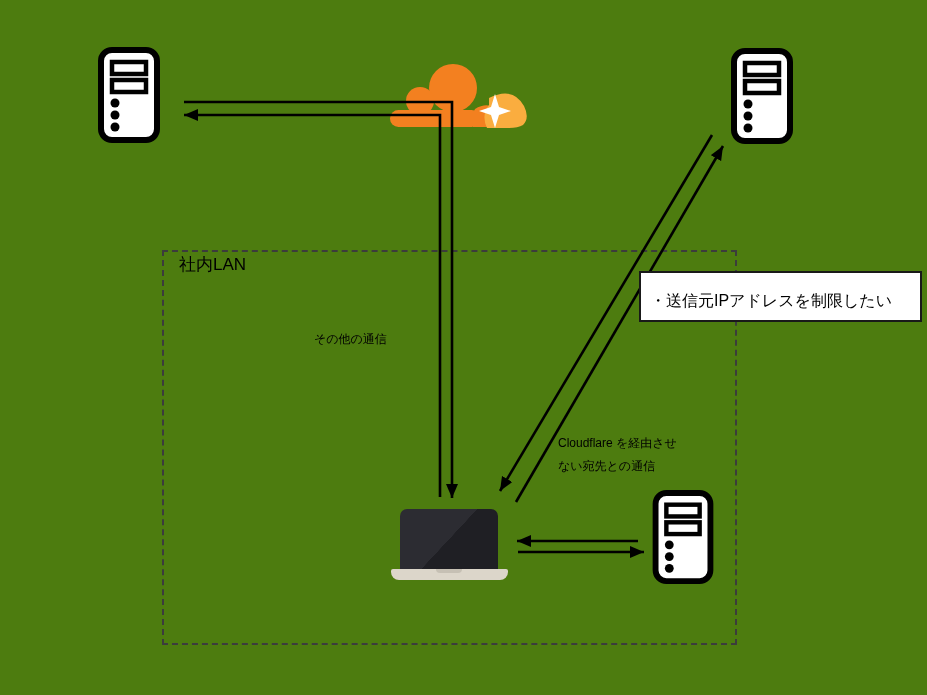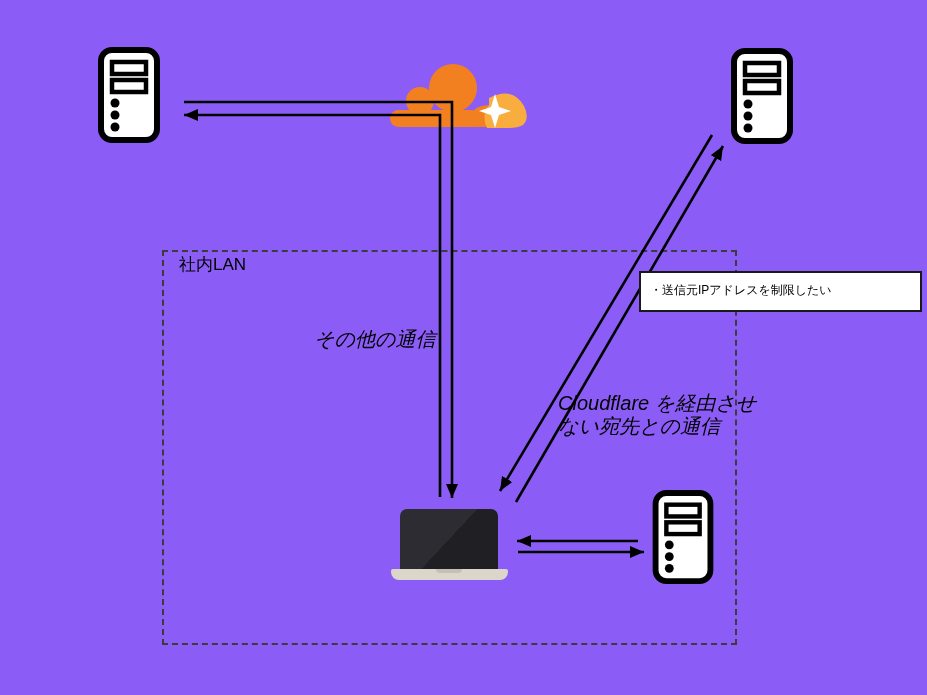--- a/index.html
+++ b/index.html
@@ -1,31 +1,31 @@
 <!DOCTYPE html>
 <html><head>
 <meta charset="utf-8">
 <style>
   html,body{margin:0;padding:0;background:#ffffff;}
   body{font-family:"Liberation Sans","DejaVu Sans",sans-serif;color:#000;}
-  .canvas{position:relative;width:927px;height:695px;background:#8b5cf6;overflow:hidden;}
+  .canvas{position:relative;width:927px;height:695px;background:#4d7c0f;overflow:hidden;}
 
   .lan-box{position:absolute;left:162px;top:250px;width:571px;height:391px;
            border:2px dashed #3c3c3c;z-index:0;}
   .lan-label{position:absolute;left:179px;top:253px;font-size:17px;z-index:3;}
 
   .icon-abs{position:absolute;z-index:1;}
   .arrows{position:absolute;left:0;top:0;z-index:2;pointer-events:none;}
 
-  .label{position:absolute;font-size:20px;line-height:23px;z-index:3;font-style:italic;}
+  .label{position:absolute;font-size:12px;line-height:23px;z-index:3;}
   .label.pre{white-space:pre-line;}
 
   .note-box{position:absolute;left:639px;top:271px;width:262px;z-index:4;
-            background:#fff;border:2px solid #191919;padding:5px 8px 7px 9px;
-            font-size:12px;line-height:25px;}
+            background:#fff;border:2px solid #191919;padding:15px 8px 7px 9px;
+            font-size:16px;line-height:25px;}
 
   
   .laptop-screen{position:absolute;left:400px;top:509px;width:98px;height:61px;
       border-radius:7px 7px 0 0;z-index:1;
       background:linear-gradient(133deg,#2c2c32 49.8%,#1f1f24 50%);}
   .laptop-base{position:absolute;left:391px;top:569px;width:117px;height:11px;
       background:#dcd6ca;border-radius:2px 2px 8px 8px;z-index:1;}
   .laptop-notch{position:absolute;left:436px;top:569px;width:26px;height:4px;
       background:#c6c0b4;border-radius:0 0 5px 5px;z-index:1;}
 </style>
@@ -98,20 +98,20 @@
       <polyline points="440,497 440,115 184,115" marker-end="url(#ah)"></polyline>
       <line x1="516" y1="502" x2="723" y2="146" marker-end="url(#ah)"></line>
       <line x1="712" y1="135" x2="500" y2="491" marker-end="url(#ah)"></line>
       <line x1="638" y1="541" x2="517" y2="541" marker-end="url(#ah)"></line>
       <line x1="518" y1="552" x2="644" y2="552" marker-end="url(#ah)"></line>
     </g>
   </svg>
 
   <div class="label" style="left:314px;top:328px">その他の通信</div>
 
-  <div class="label pre" style="left:558px;top:392px">Cloudflare を経由させ
+  <div class="label pre" style="left:558px;top:432px">Cloudflare を経由させ
 ない宛先との通信</div>
 
   <div class="note-box">
     <div>・送信元IPアドレスを制限したい</div>
   </div>
 
 </div>
 
 </body></html>

